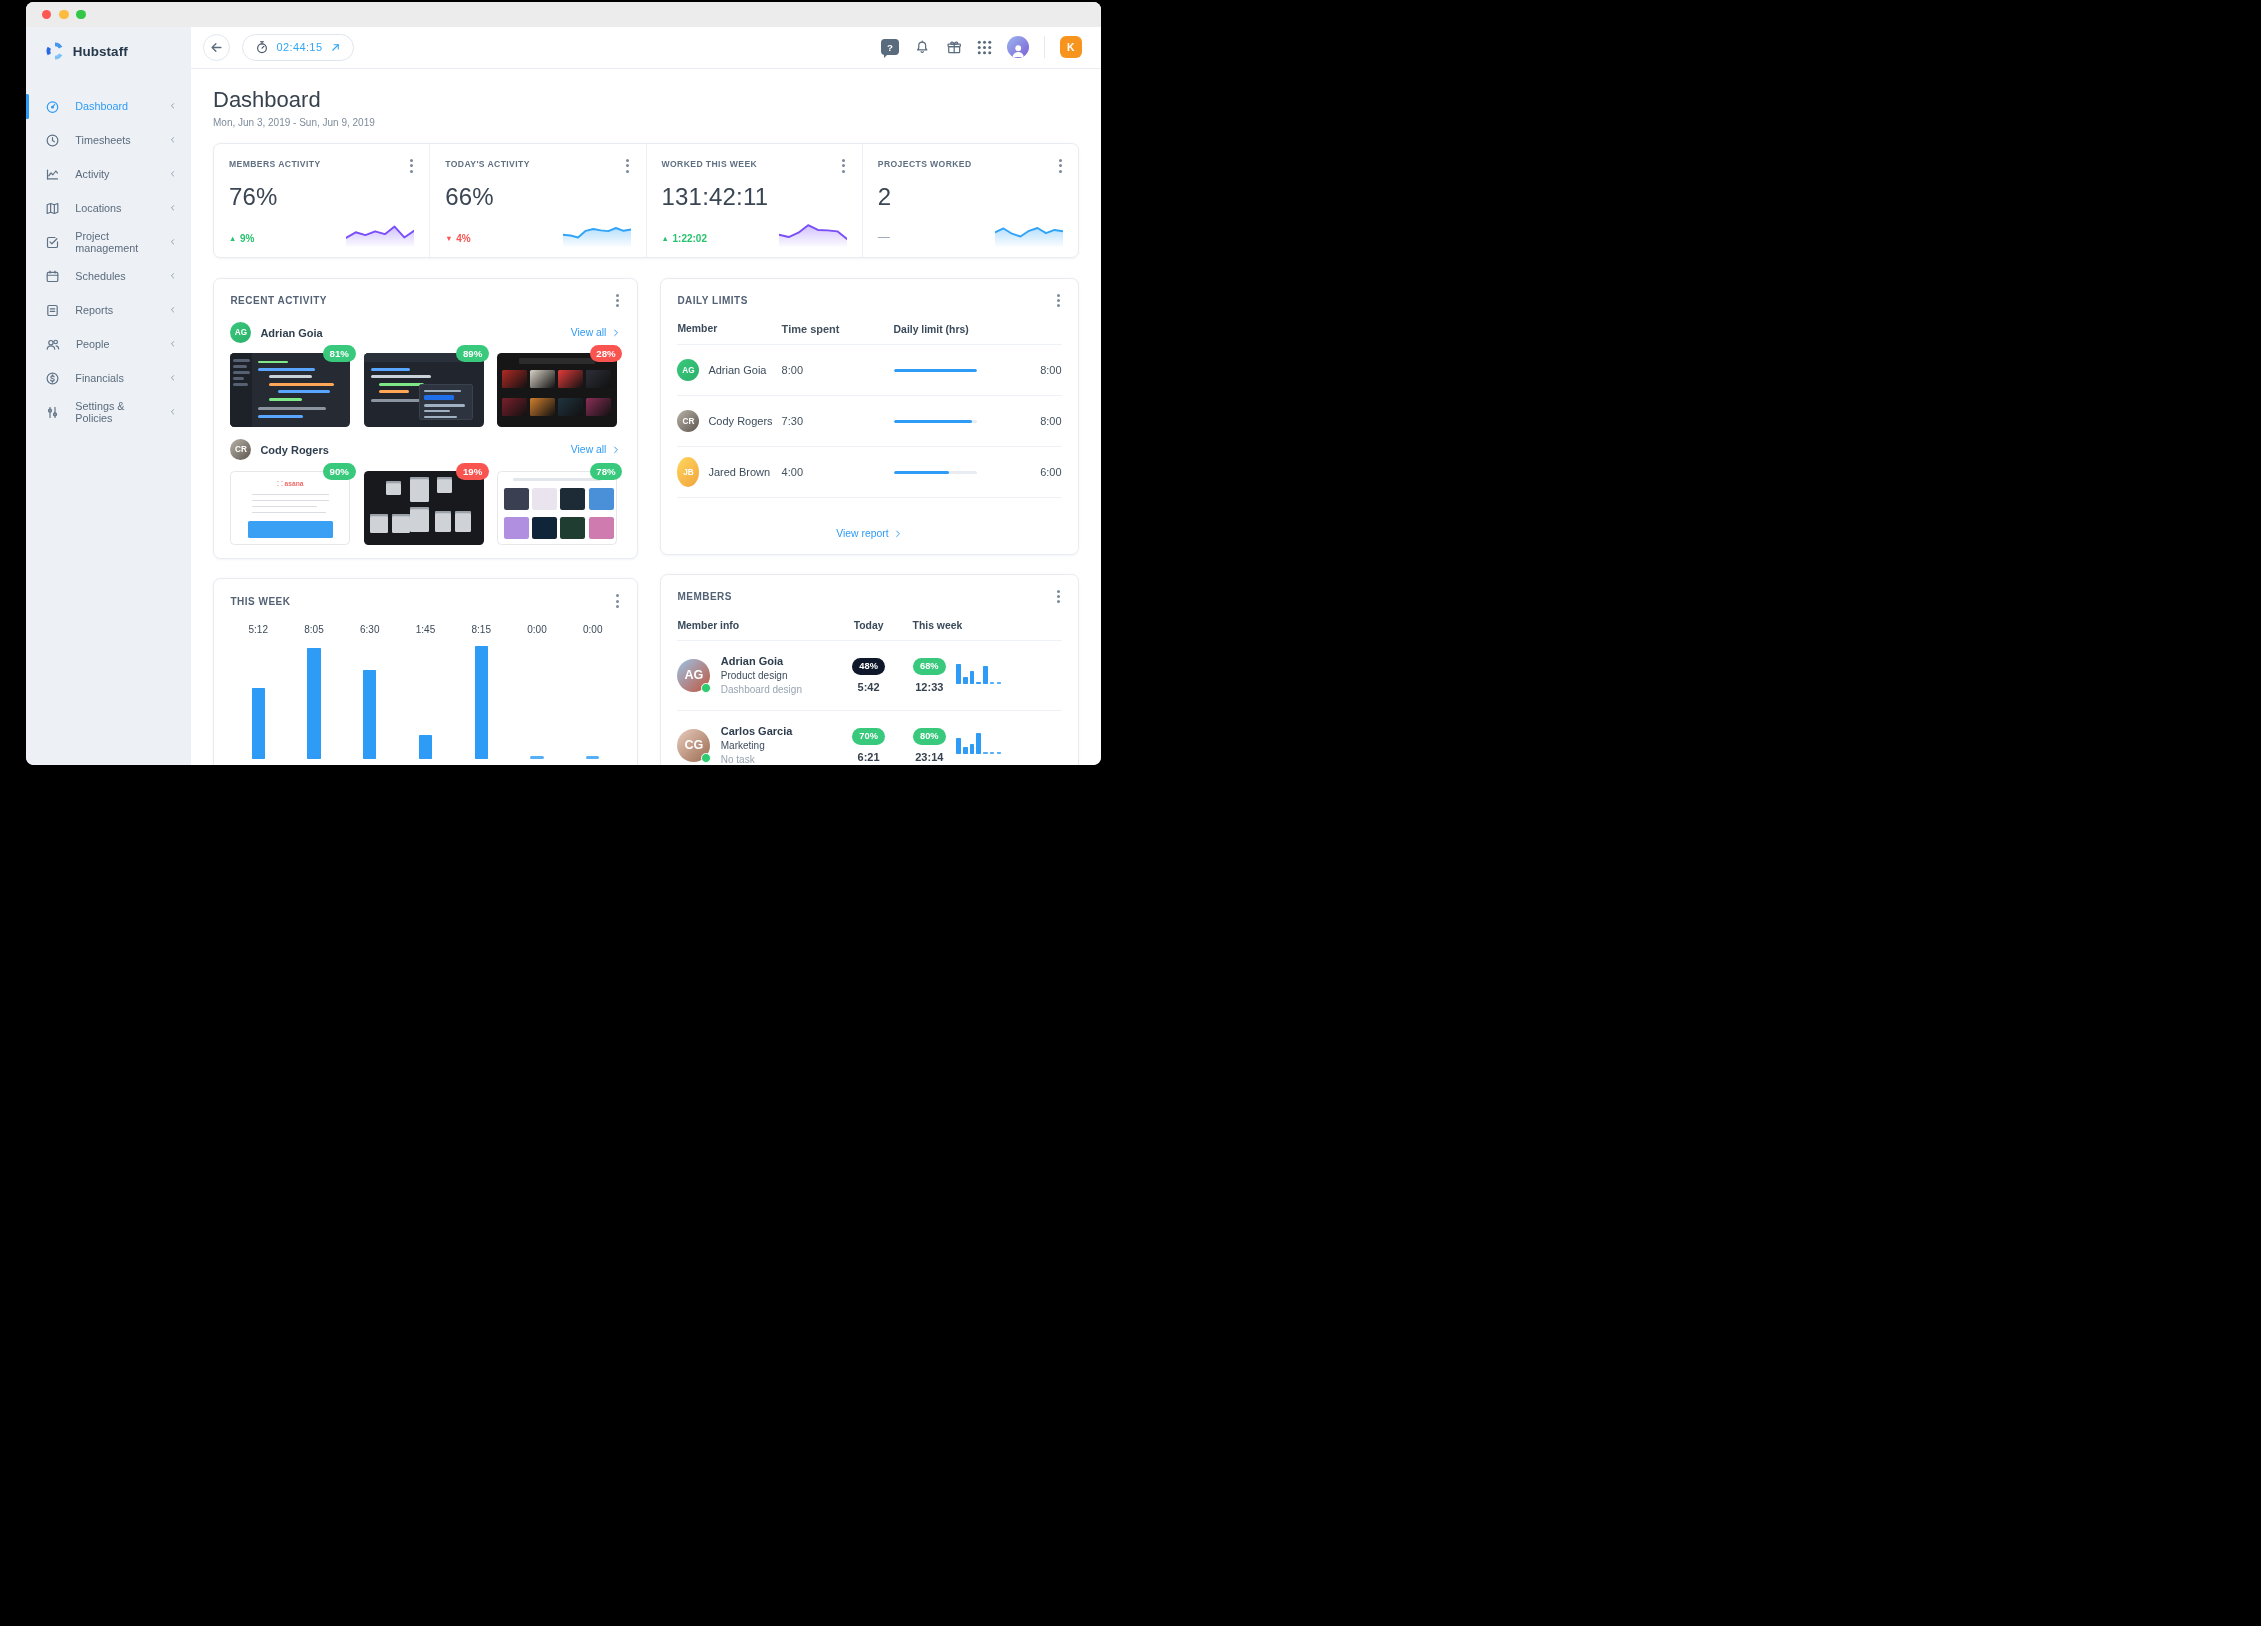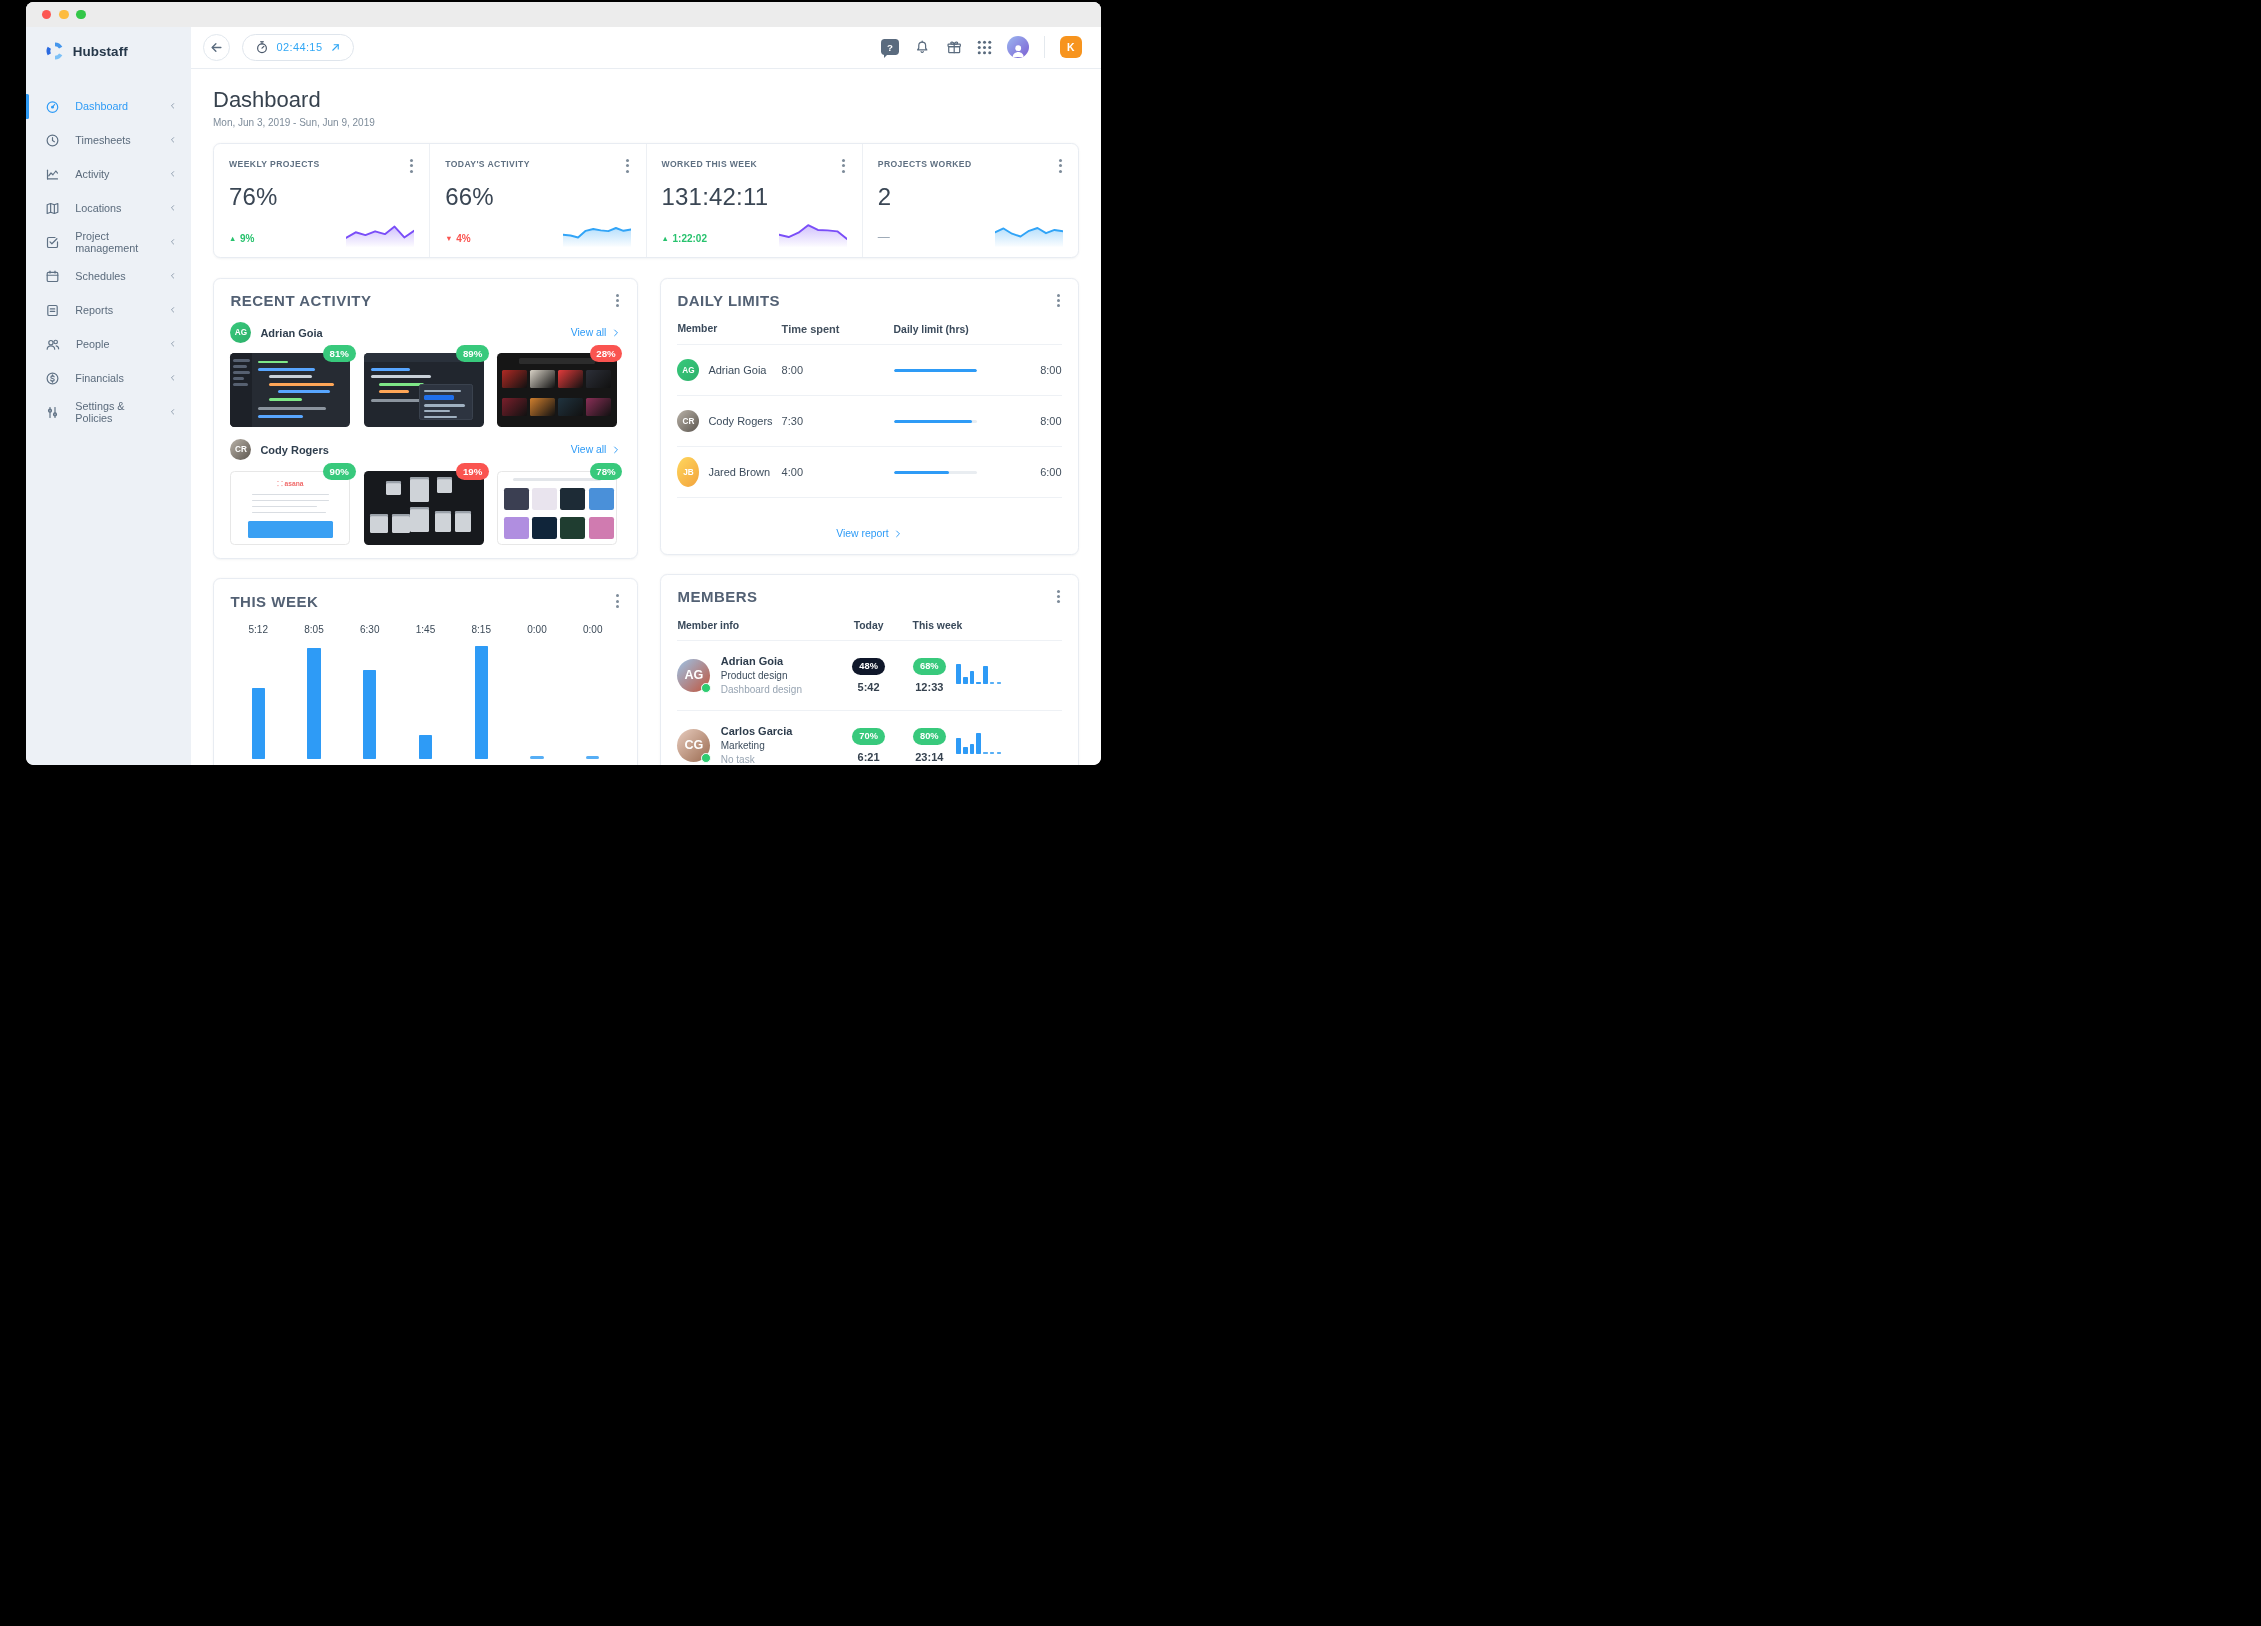--- a/index.html
+++ b/index.html
@@ -52,21 +52,21 @@
   .cell-bot { display:flex; align-items:flex-end; justify-content:space-between; margin-top:6px; height:30px; }
   .delta { font-size:10px; font-weight:bold; display:flex; align-items:center; gap:3.7px; padding-bottom:3px; }
   .delta.up { color:#27c26d; } .delta.down { color:#fa5450; } .delta.none { color:#93a1af; font-weight:normal; font-size:12px; }
   .tri { font-size:7.4px; }
   
   .cols { display:flex; gap:22px; margin-top:19.3px; align-items:flex-start; }
   .col-left { width:425px; flex:none; }
   .col-right { flex:1; min-width:0; }
   .panel { padding:12px 16.4px 13.4px; }
   .panel-head { display:flex; align-items:center; justify-content:space-between; }
-  .panel-title { font-size:15px; font-weight:bold; color:#536174; letter-spacing:0.5px; }
+  .panel-title { font-size:10px; font-weight:bold; color:#536174; letter-spacing:0.5px; }
   .link { color:#2e9bf6; font-size:10.4px; display:inline-flex; align-items:center; gap:4.5px; cursor:pointer; text-decoration:none; }
   
   .ra-person { display:flex; align-items:center; gap:9px; margin-top:12px; }
   .ra-person .nm { font-size:11px; font-weight:bold; color:#2f3e4e; flex:1; }
   .av { border-radius:50%; color:#fff; font-weight:bold; display:flex; align-items:center; justify-content:center; flex:none; }
   .thumbs { display:flex; gap:13.4px; margin-top:10.4px; }
   .thumb { position:relative; width:120px; height:74px; border-radius:9px; flex:none; cursor:pointer; }
   .badge { position:absolute; top:-8.2px; right:-5.2px; color:#fff; font-size:9.7px; font-weight:bold; padding:3px 6.7px; border-radius:10.4px; }
   .tone-green { background:#38c97c; } .tone-red { background:#fa5450; }
   .t-line { position:absolute; height:2.2px; border-radius:1.5px; }
@@ -344,21 +344,21 @@
           <span class="kbadge">K</span>
         </div>
       </div>
       <div class="content">
         <div class="page-title">Dashboard</div>
         <div class="page-date">Mon, Jun 3, 2019 - Sun, Jun 9, 2019</div>
 
         <div class="card stats" id="stats-row">
             <div class="stat-cell">
               <div class="cell-top">
-                <span class="stat-label">WEEKLY PROJECTS</span>
+                <span class="stat-label">MEMBERS ACTIVITY</span>
                 <span class="kebab">
                   <i></i>
                   <i></i>
                   <i></i>
                 </span>
               </div>
               <div class="stat-value">76%</div>
               <div class="cell-bot">
                 <span class="delta up">
                   <span class="tri">▲</span>

